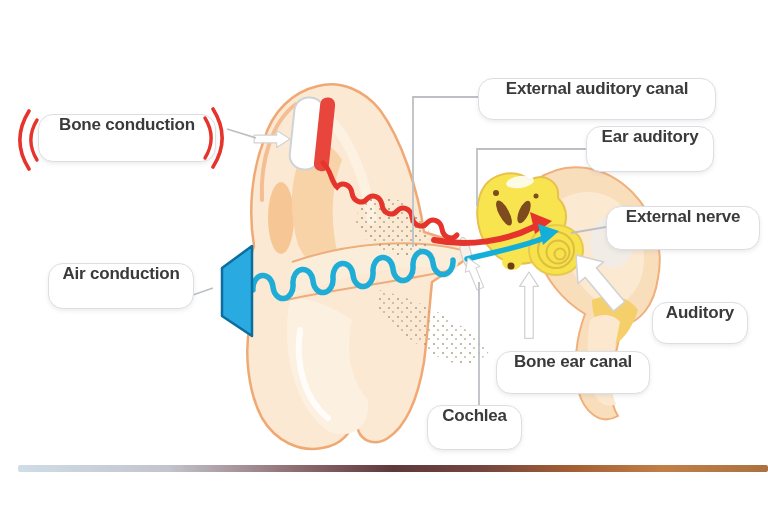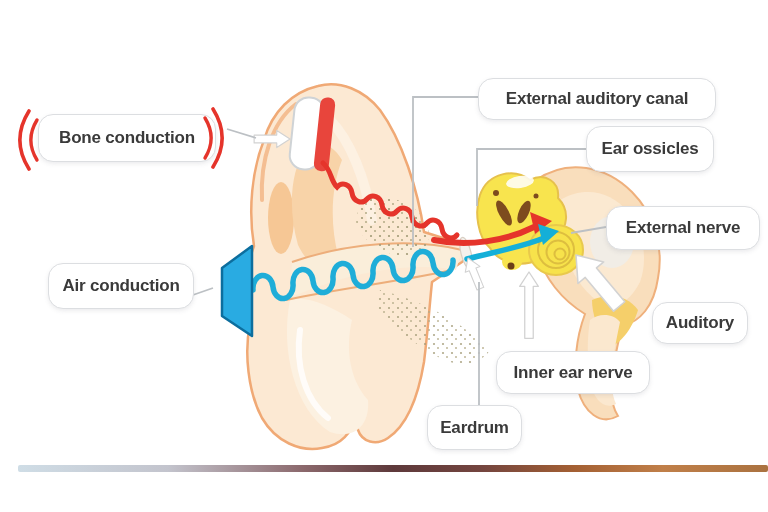--- a/index.html
+++ b/index.html
@@ -2,21 +2,21 @@
 <html><head>
 <meta charset="utf-8">
 <style>
   html,body{margin:0;padding:0;background:#fff;}
   .stage{
     position:relative;width:768px;height:512px;background:#ffffff;overflow:hidden;
     font-family:"Liberation Sans",sans-serif;
   }
   .stage svg.diagram{position:absolute;left:0;top:0;}
   .pill{
-    position:absolute;z-index:5;display:flex;align-items:center;justify-content:center;
+    position:absolute;z-index:5;display:flex;align-items:flex-start;justify-content:center;
     background:#ffffff;border:1.6px solid #dcdee1;border-radius:15px;
     color:#3a3a3a;font-weight:700;font-size:17px;letter-spacing:-0.2px;
     box-shadow:0 2px 4px rgba(120,120,135,.14);white-space:nowrap;
   }
   .parens{position:absolute;z-index:6;}
 </style>
 </head>
 <body>
 
 <div class="stage">
@@ -164,32 +164,32 @@
 
   <div class="pill" style="left:48px;top:263px;width:144px;height:44px">
     <span>Air conduction</span>
   </div>
 
   <div class="pill" style="left:478px;top:78px;width:236px;height:40px">
     <span>External auditory canal</span>
   </div>
 
   <div class="pill" style="left:586px;top:126px;width:126px;height:44px">
-    <span>Ear ossicles</span>
+    <span>Ear auditory</span>
   </div>
 
   <div class="pill" style="left:606px;top:206px;width:152px;height:42px">
     <span>External nerve</span>
   </div>
 
   <div class="pill" style="left:652px;top:302px;width:94px;height:40px">
     <span>Auditory</span>
   </div>
 
   <div class="pill" style="left:496px;top:351px;width:152px;height:41px">
-    <span>Inner ear nerve</span>
+    <span>Bone ear canal</span>
   </div>
 
   <div class="pill" style="left:427px;top:405px;width:93px;height:43px">
-    <span>Eardrum</span>
+    <span>Cochlea</span>
   </div>
 
 </div>
 
 </body></html>

